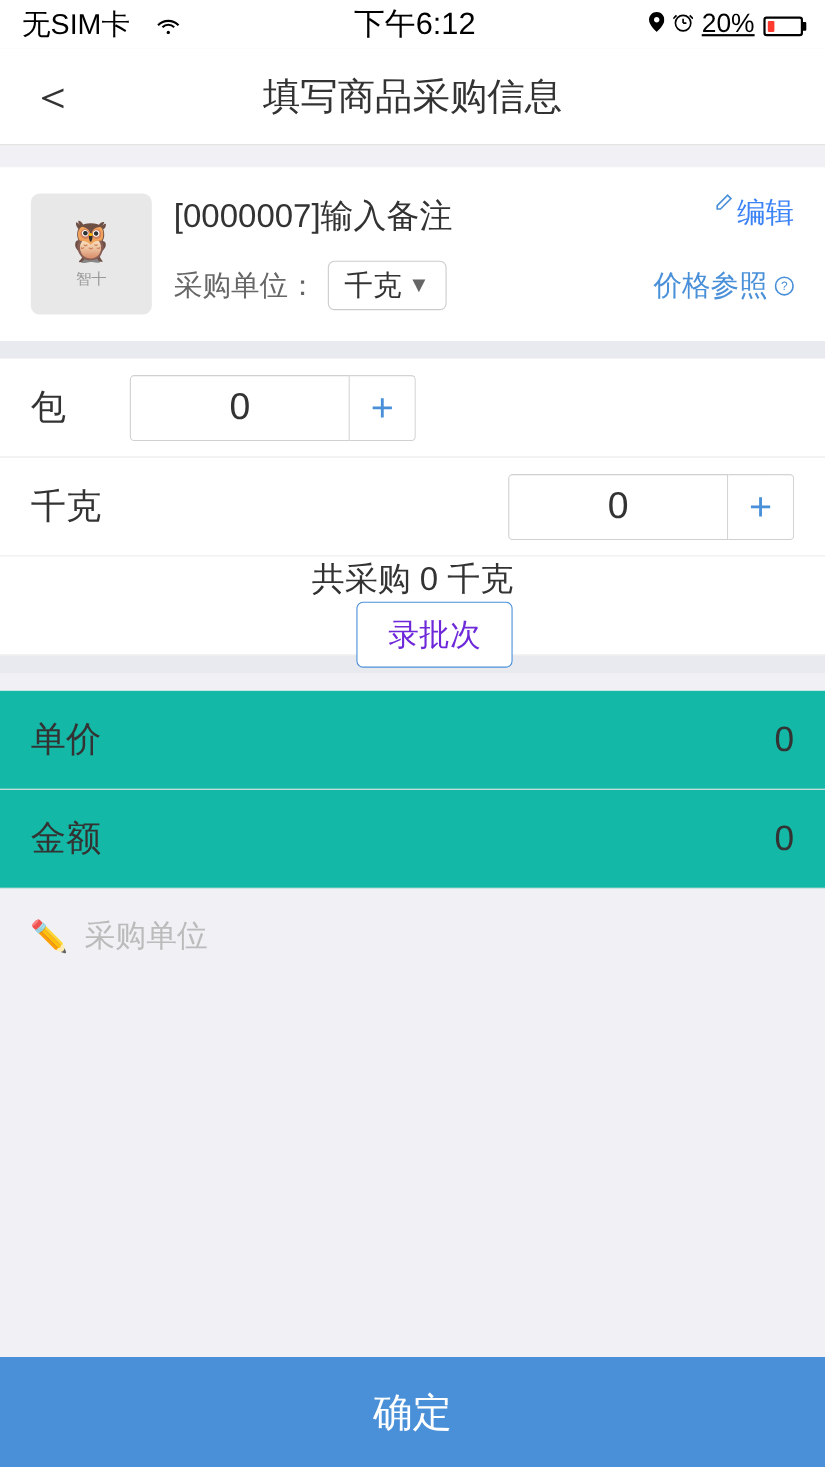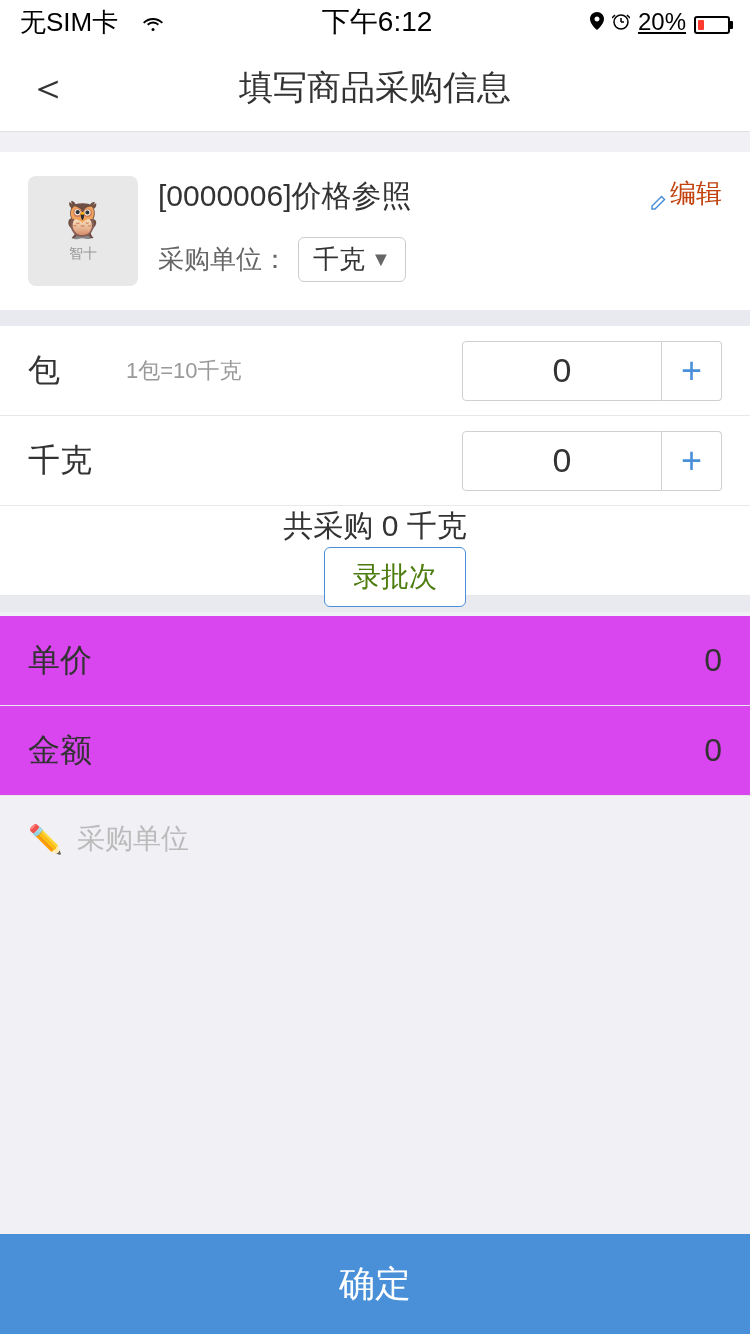--- a/index.html
+++ b/index.html
@@ -137,23 +137,23 @@
       align-items: flex-start;
     }
     .product-name {
       font-size: 30px;
       color: #333;
       font-weight: 500;
       flex: 1;
     }
     .product-edit {
       font-size: 26px;
-      color: #c2410c;
-      display: flex;
-      align-items: flex-end;
+      color: #3b82f6;
+      display: flex;
+      align-items: flex-start;
       gap: 4px;
       cursor: pointer;
       white-space: nowrap;
     }
     .product-unit-row {
       display: flex;
       align-items: center;
       justify-content: space-between;
       margin-top: 20px;
     }
@@ -256,30 +256,30 @@
     }
     .total-label {
       font-size: 30px;
       color: #333;
     }
     .record-batch-btn {
       border: 1px solid #4a90d9;
       border-radius: 6px;
       padding: 10px 28px;
       font-size: 28px;
-      color: #4d7c0f;
+      color: #6d28d9;
       cursor: pointer;
       background: #fff;
       margin-left: 40px;
     }
 
     
     .info-section {
-      background: #d946ef;
-      margin-top: 4px;
+      background: #14b8a6;
+      margin-top: 16px;
     }
     .info-row {
       display: flex;
       align-items: center;
       justify-content: space-between;
       padding: 0 28px;
       height: 90px;
       border-bottom: 1px solid #e8e8e8;
     }
     .info-label {
@@ -385,47 +385,53 @@
 </div>
 
 <div class="product-card">
   <div class="product-thumb">
     <span class="product-thumb-owl">🦉</span>
     <span class="product-thumb-text">智十</span>
   </div>
   <div class="product-info">
     <div class="product-header">
       <div class="product-name">
-        <span>[0000006]</span><span>价格参照</span>
+        <span>[0000007]</span><span>输入备注</span>
       </div>
       <div class="product-edit">
         <svg width="16" height="16" viewBox="0 0 16 16">
             <path d="M11.5 1.5l3 3L5 14H2v-3L11.5 1.5z" fill="none" stroke="#4a90d9" stroke-width="1.5"></path>
           </svg>
         <span>编辑</span>
       </div>
     </div>
     <div class="product-unit-row">
       <div style="display:flex;align-items:center;">
         <span class="product-unit-label">采购单位：</span>
         <div class="product-unit-select">
           <span>千克</span>
           <span class="chevron-down">▼</span>
         </div>
       </div>
+      <div class="product-price-ref">
+        <span>价格参照</span>
+        <svg width="18" height="18" viewBox="0 0 18 18">
+            <circle cx="9" cy="9" r="8" fill="none" stroke="#4a90d9" stroke-width="1.5"></circle>
+            <text x="9" y="13" text-anchor="middle" font-size="11" fill="#4a90d9">?</text>
+          </svg>
+      </div>
     </div>
   </div>
 </div>
 
 <div class="divider-section"></div>
 
 <div class="input-section">
   <div class="input-row">
     <span class="input-row-label">包</span>
-    <span class="input-row-sublabel">1包=10千克</span>
     <div class="input-row-right">
       <div class="input-number-box">
         <span>0</span>
       </div>
       <div class="input-plus-btn">
         <span>+</span>
       </div>
     </div>
   </div>
 

